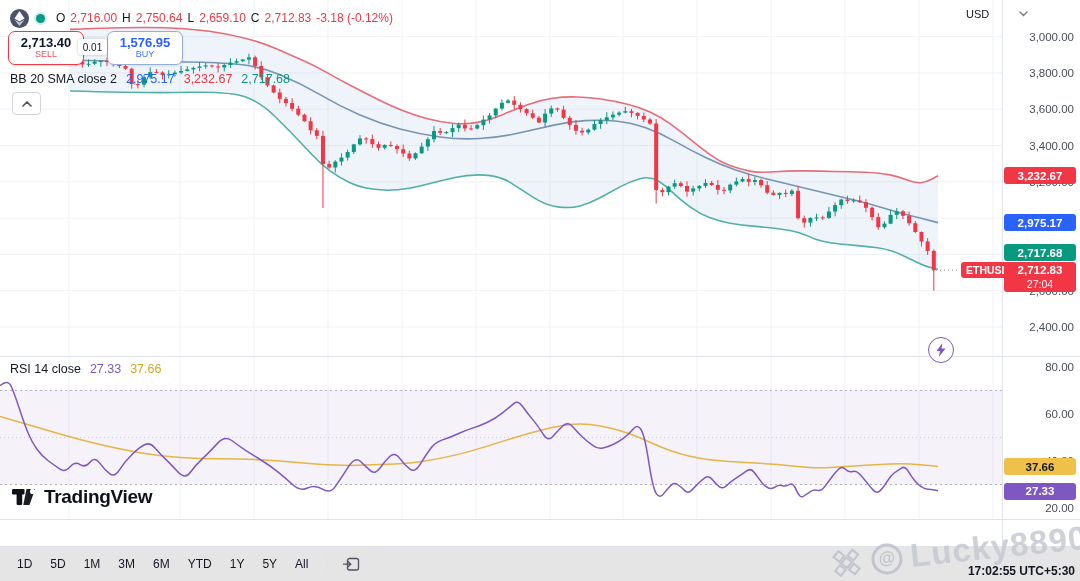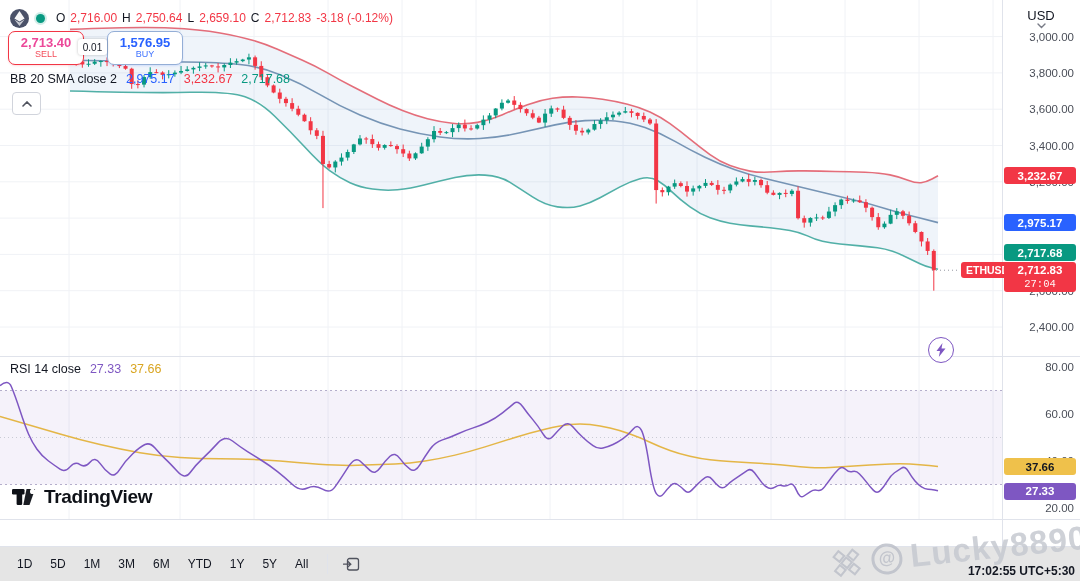--- a/index.html
+++ b/index.html
@@ -11,46 +11,46 @@
   .sym-title{font-size:15px;font-weight:700;color:#131722;letter-spacing:.1px;}
   .mkt-dot{width:9px;height:9px;border-radius:50%;background:#089981;box-shadow:0 0 0 2px rgba(8,153,129,.18);}
   .ohlc{display:flex;align-items:center;gap:5px;font-size:12px;color:#131722;margin-left:4px;}
   .ohlc b{font-weight:400;color:#131722;}
   .ohlc .v{color:#f23645;}
   
   .btn-sell,.btn-buy{position:absolute;top:31px;width:74px;height:32px;border-radius:7px;background:#fff;
       display:flex;flex-direction:column;align-items:center;justify-content:center;line-height:1.1;z-index:32;cursor:pointer;}
   .btn-sell{left:8px;border:1px solid #f23645;box-shadow:0 1px 2px rgba(242,54,69,.15);}
   .btn-buy{left:107px;border:1px solid #94aed6;box-shadow:0 1px 2px rgba(41,98,255,.15);}
-  .btn-sell .p{color:#ec4899;font-size:13px;font-weight:700;}
+  .btn-sell .p{color:#0f172a;font-size:13px;font-weight:700;}
   .btn-sell .l{color:#f23645;font-size:9px;opacity:.9;}
   .btn-buy .p{color:#2962ff;font-size:13px;font-weight:700;}
   .btn-buy .l{color:#2962ff;font-size:9px;opacity:.9;}
   .spread{position:absolute;left:78px;top:39px;width:29px;height:16px;background:#fff;border-radius:3px;
       box-shadow:0 0 3px rgba(0,0,0,.25);font-size:10px;color:#131722;display:flex;align-items:center;justify-content:center;z-index:33;}
   
   .legend{position:absolute;display:flex;align-items:center;gap:9px;font-size:12.5px;z-index:30;}
   .legend .name{color:#131722;}
   .lg-blue{color:#2962ff;} .lg-red{color:#f23645;} .lg-teal{color:#089981;}
   .lg-purple{color:#7e57c2;} .lg-yellow{color:#d9a521;}
   .collapse-btn{position:absolute;left:12px;top:92px;width:27px;height:21px;border:1px solid #d1d4dc;border-radius:4px;
       background:#fff;display:flex;align-items:center;justify-content:center;z-index:30;cursor:pointer;}
   
   .axis-col{position:absolute;left:1002px;top:0;width:78px;height:546px;background:#fff;z-index:20;}
   .axis-border{position:absolute;left:1002px;top:0;width:1px;height:546px;background:#e0e3eb;z-index:24;}
   .sep{position:absolute;left:0;width:1080px;height:1px;background:#e0e3eb;z-index:25;}
-  .usd-head{position:absolute;left:1010px;top:8px;width:62px;display:flex;align-items:center;justify-content:space-between;
-      font-size:13px;color:#131722;z-index:26;cursor:pointer;flex-direction:column;}
+  .usd-head{position:absolute;left:966px;top:8px;width:62px;display:flex;align-items:center;justify-content:space-between;
+      font-size:11px;color:#131722;z-index:26;cursor:pointer;}
   .axis-label{position:absolute;left:1006px;width:68px;text-align:right;font-size:11.5px;color:#4a4e58;z-index:21;}
   .badge{position:absolute;left:1004px;width:72px;height:17px;border-radius:3px;color:#fff;font-size:11.5px;font-weight:700;
       display:flex;align-items:center;justify-content:center;z-index:27;}
   .last-badge{position:absolute;left:1004px;top:262px;width:72px;height:30px;border-radius:3px;background:#f23645;color:#fff;
       display:flex;flex-direction:column;align-items:center;justify-content:center;line-height:1.25;z-index:27;}
   .last-badge .lp{font-size:11.5px;font-weight:700;}
-  .last-badge .cd{font-size:10.5px;font-weight:400;opacity:.95;font-family:Liberation Mono, monospace;}
+  .last-badge .cd{font-size:10.5px;font-weight:400;opacity:.95;}
   .sym-tag{position:absolute;left:961px;top:262px;height:16px;padding:0 5px;border-radius:3px;background:#f23645;color:#fff;
       font-size:10.5px;font-weight:700;display:flex;align-items:center;z-index:27;}
   
   .time-axis{position:absolute;left:0;top:520px;width:1080px;height:27px;background:#fff;z-index:22;cursor:ew-resize;}
   .tick{position:absolute;top:6px;width:36px;margin-left:-18px;text-align:center;font-size:11px;color:#4a4e58;}
   .tick.major{font-weight:700;color:#22262e;}
   .rt-btn{position:absolute;left:1028px;top:2px;width:20px;height:20px;display:flex;align-items:center;justify-content:center;cursor:pointer;}
   
   .toolbar{position:absolute;left:0;top:547px;width:1080px;height:34px;background:#e5e5e5;z-index:28;display:flex;align-items:center;}
   .ranges{display:flex;align-items:center;margin-left:8px;}

